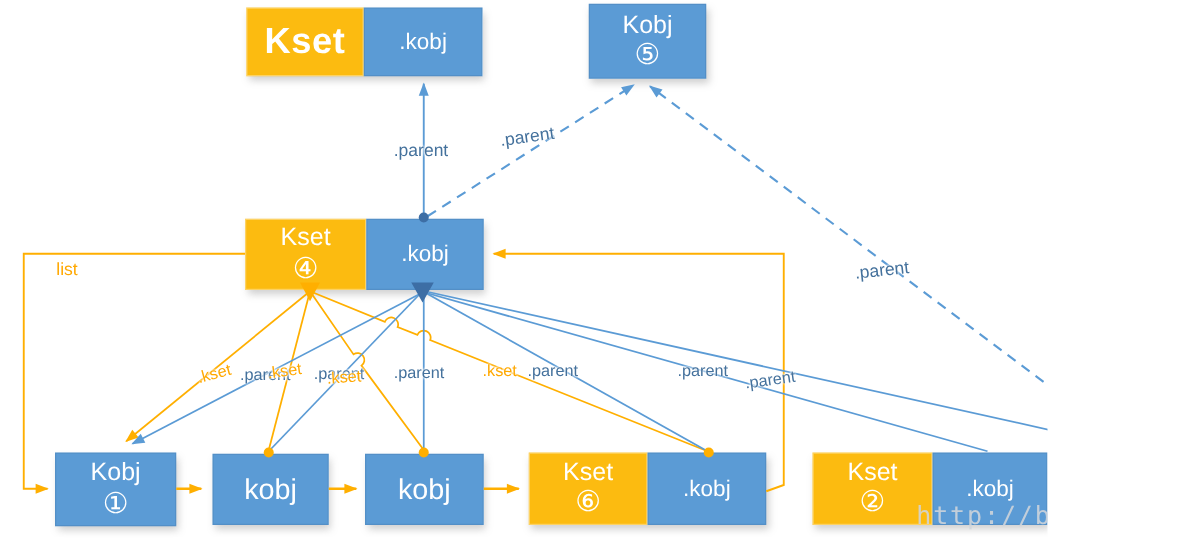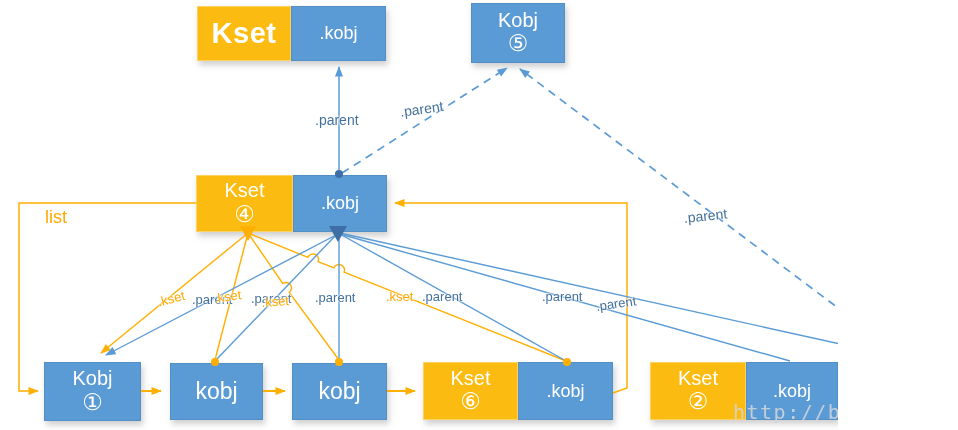--- a/index.html
+++ b/index.html
@@ -149,17 +149,17 @@
       <div class="edge-label" style="left: 156px; top: 295px; color: rgb(255, 168, 0); transform: rotate(-15deg);">.kset</div>
       <div class="edge-label" style="left: 192px; top: 292px; color: rgb(68, 113, 156);">.parent</div>
       <div class="edge-label" style="left: 213px; top: 291px; color: rgb(255, 168, 0); transform: rotate(-8deg);">.kset</div>
       <div class="edge-label" style="left: 251px; top: 291px; color: rgb(68, 113, 156);">.parent</div>
       <div class="edge-label" style="left: 261px; top: 295px; color: rgb(255, 168, 0); transform: rotate(-4deg);">.kset</div>
       <div class="edge-label" style="left: 315px; top: 290px; color: rgb(68, 113, 156);">.parent</div>
       <div class="edge-label" style="left: 386px; top: 289px; color: rgb(255, 168, 0);">.kset</div>
       <div class="edge-label" style="left: 422px; top: 289px; color: rgb(68, 113, 156);">.parent</div>
       <div class="edge-label" style="left: 542px; top: 289px; color: rgb(68, 113, 156);">.parent</div>
       <div class="edge-label" style="left: 595px; top: 299px; color: rgb(68, 113, 156); transform: rotate(-8deg);">.parent</div>
-      <div class="edge-label" style="left: 6px; top: 207px; color: rgb(255, 168, 0); font-size: 18px; padding-left: 39px;">list</div>
+      <div class="edge-label" style="left: 6px; top: 207px; color: rgb(255, 168, 0); font-size: 14px; padding-left: 39px;">list</div>
     </div>
 
   <div class="watermark" style="left:733px;top:400px;">http://blog.csdn.net/</div>
 </div>
 
 </body></html>

